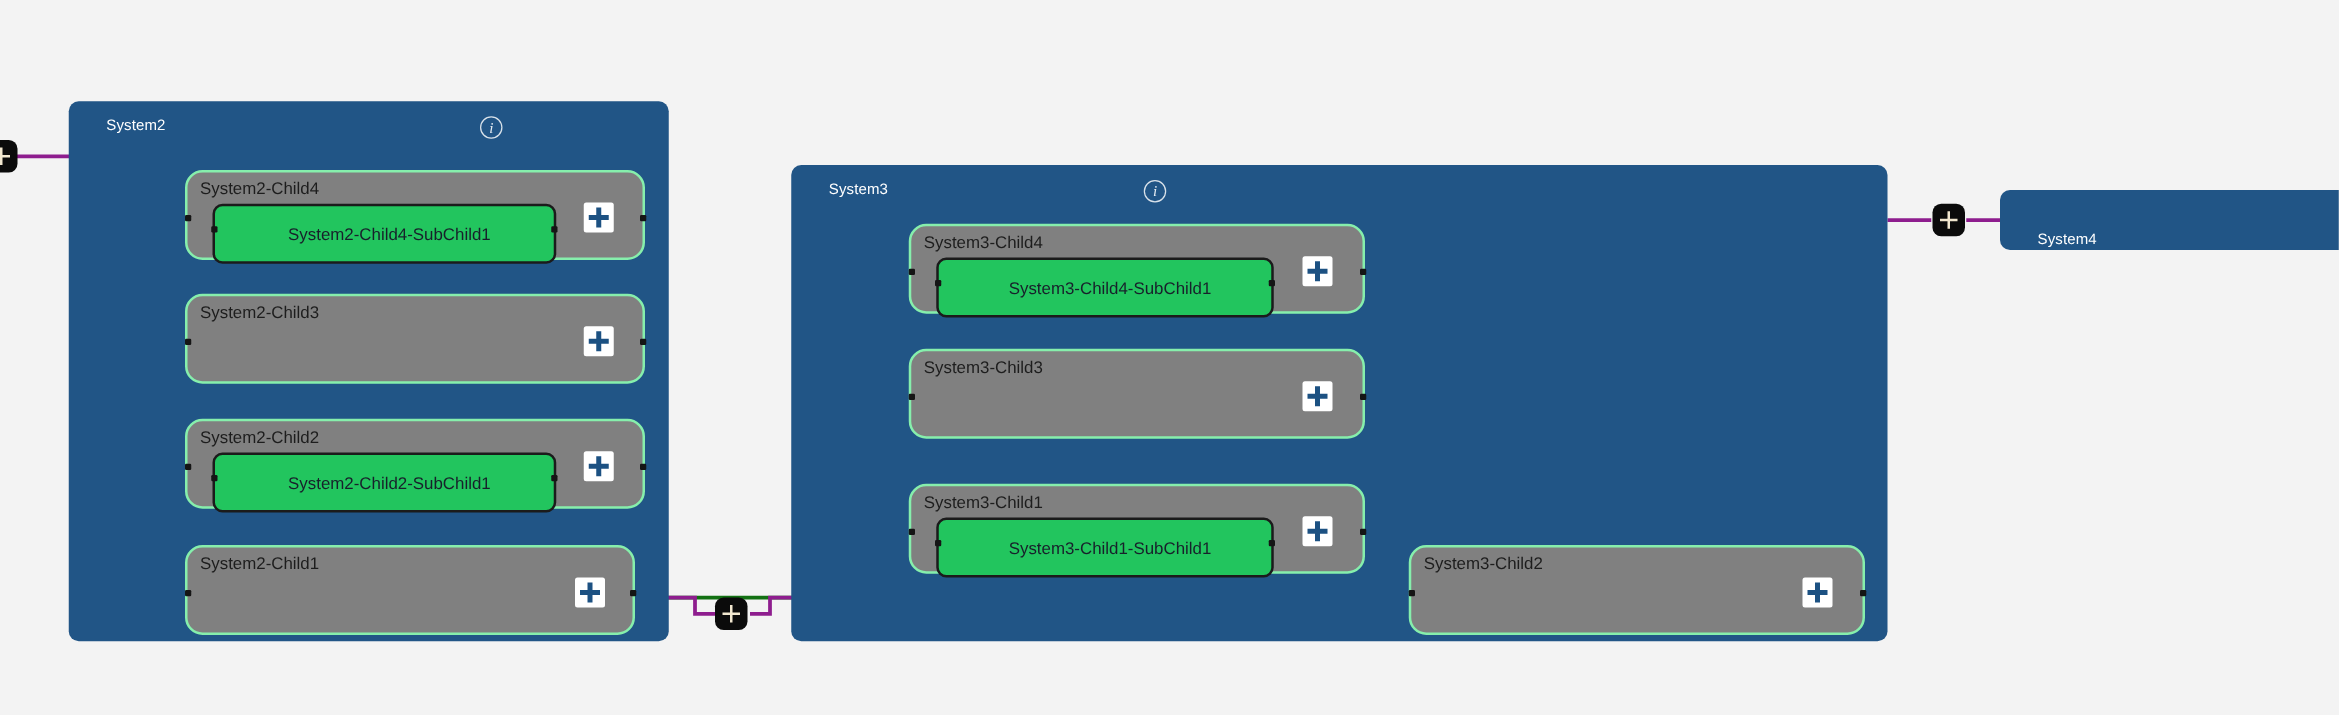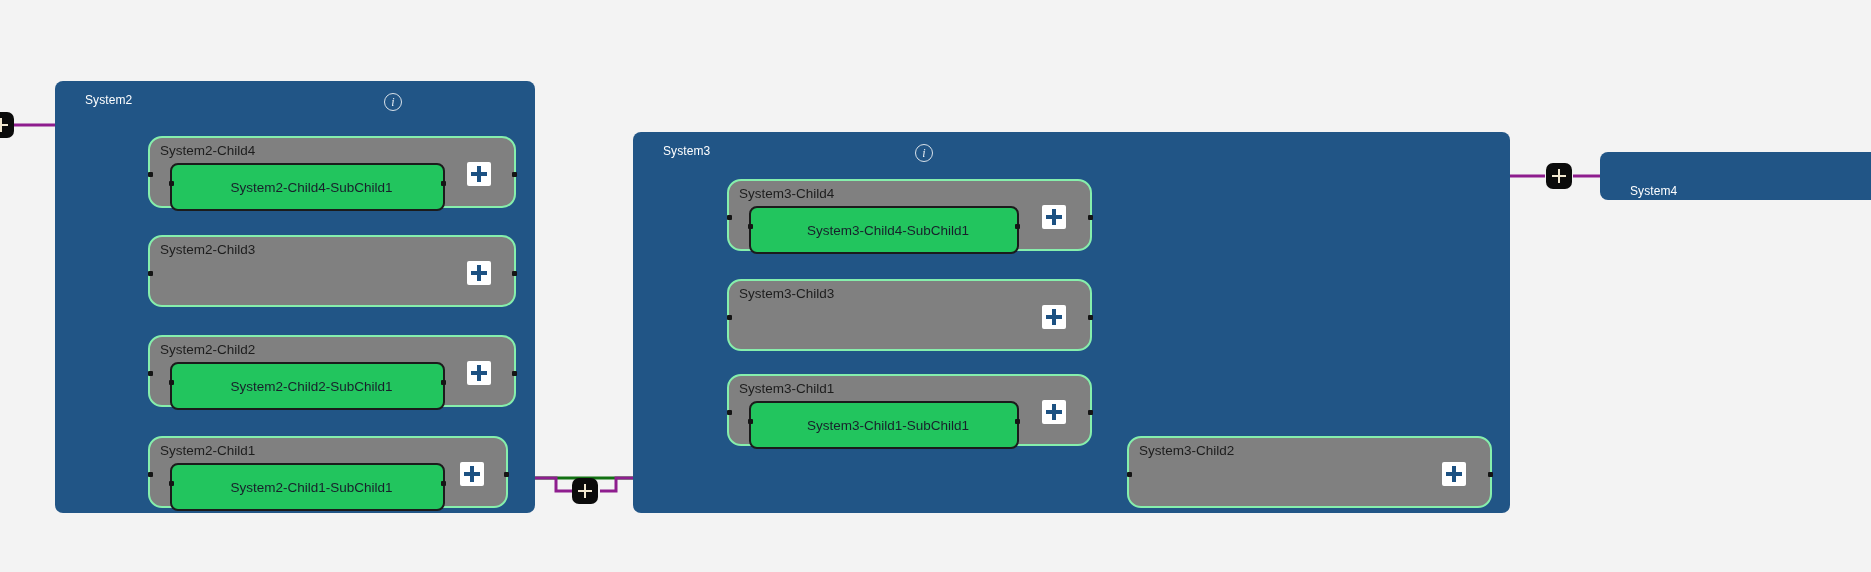--- a/index.html
+++ b/index.html
@@ -206,25 +206,20 @@
         <span class="port" style="right:-3px; top:16px;"></span>
         <span class="subchild-label">System2-Child2-SubChild1</span>
       </div>
       <div class="child-plus" style="left:317px; top:24px;"></div>
     </div>
 
     <div class="child" style="left:65px; top:355px; width:360px; height:72px;">
       <span class="port" style="left:-2px; top:34px;"></span>
       <span class="port" style="right:-3px; top:34px;"></span>
       <div class="child-label">System2-Child1</div>
-      <div class="subchild" style="width:275px;">
-        <span class="port" style="left:-3px; top:16px;"></span>
-        <span class="port" style="right:-3px; top:16px;"></span>
-        <span class="subchild-label">System2-Child1-SubChild1</span>
-      </div>
       <div class="child-plus" style="left:310px; top:24px;"></div>
     </div>
   </div>
 
   <div class="system" style="left:633px; top:132px; width:877px; height:381px;">
     <div class="system-title">System3</div>
     <div class="info-icon" style="left:282px;">i</div>
 
     <div class="child" style="left:66px; top:47px; width:365px; height:72px;">
       <span class="port" style="left:-2px; top:34px;"></span>
@@ -238,21 +233,21 @@
       <div class="child-plus" style="left:313px; top:24px;"></div>
     </div>
 
     <div class="child" style="left:66px; top:147px; width:365px; height:72px;">
       <span class="port" style="left:-2px; top:34px;"></span>
       <span class="port" style="right:-3px; top:34px;"></span>
       <div class="child-label">System3-Child3</div>
       <div class="child-plus" style="left:313px; top:24px;"></div>
     </div>
 
-    <div class="child" style="left:66px; top:242px; width:365px; height:72px;">
+    <div class="child" style="left:66px; top:255px; width:365px; height:72px;">
       <span class="port" style="left:-2px; top:34px;"></span>
       <span class="port" style="right:-3px; top:34px;"></span>
       <div class="child-label">System3-Child1</div>
       <div class="subchild" style="width:270px;">
         <span class="port" style="left:-3px; top:16px;"></span>
         <span class="port" style="right:-3px; top:16px;"></span>
         <span class="subchild-label">System3-Child1-SubChild1</span>
       </div>
       <div class="child-plus" style="left:313px; top:24px;"></div>
     </div>

